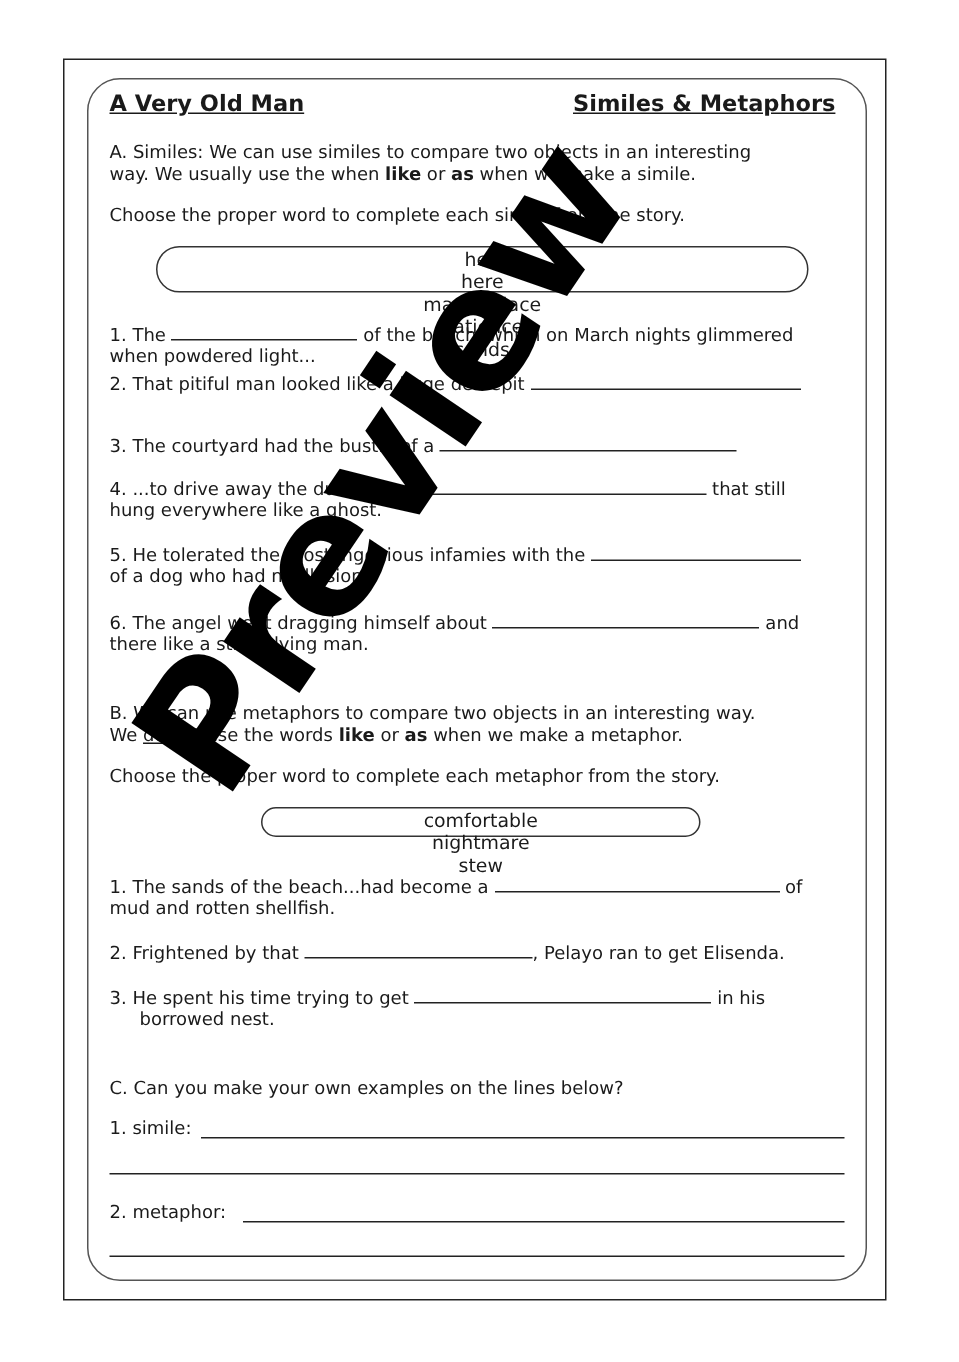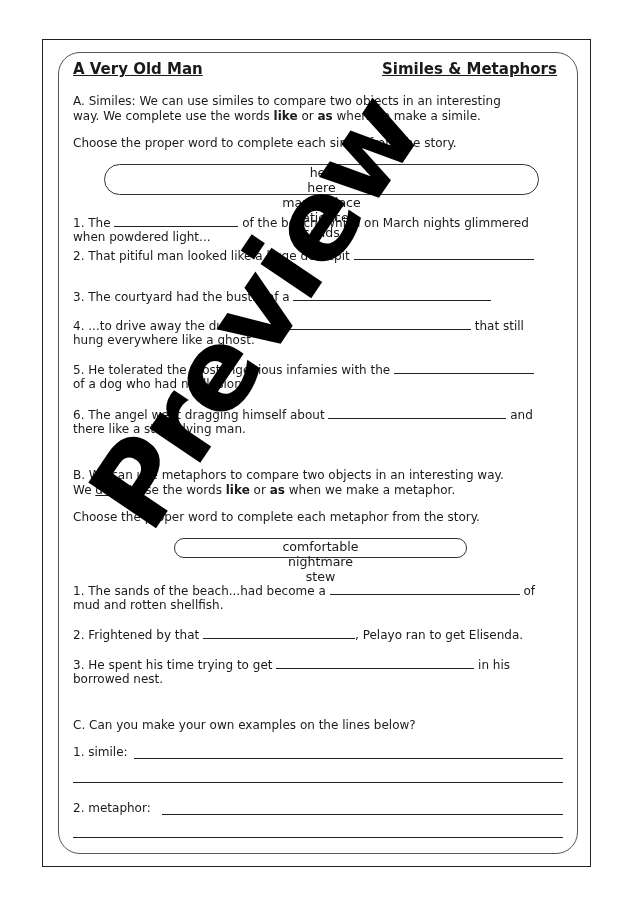--- a/index.html
+++ b/index.html
@@ -26,21 +26,21 @@
 </head>
 <body>
 
 <div class="outer"></div>
 <div class="inner"></div>
 
 <div class="hdr" style="left:73px;">A Very Old Man</div>
 <div class="hdr" style="left:382px;">Similes &amp; Metaphors</div>
 
 <div class="t" style="top:94px;">A. Similes: We can use similes to compare two objects in an interesting</div>
-<div class="t" style="top:109px;"><span>way. We complete use the words </span><b>like</b><span> or </span><b>as</b><span> when we make a simile.</span></div>
+<div class="t" style="top:109px;"><span>way. We usually use the when </span><b>like</b><span> or </span><b>as</b><span> when we make a simile.</span></div>
 <div class="t" style="top:136px;">Choose the proper word to complete each simile from the story.</div>
 
 <div class="pill" style="left:104px; top:164px; width:435px; height:31px; padding:0 8px;">
   <span>hen</span>
   <span>here</span>
   <span>marketplace</span>
   <span>patience</span>
   <span>sands</span>
   <span>stench</span>
 </div>
@@ -70,21 +70,21 @@
   <span>nightmare</span>
   <span>stew</span>
 </div>
 
 <div class="t" style="top:583px;"><span>1. The sands of the beach...had become a </span><span class="line" style="width:190px;"></span><span> of</span></div>
 <div class="t" style="top:598px;">mud and rotten shellfish.</div>
 
 <div class="t" style="top:627px;"><span>2. Frightened by that </span><span class="line" style="width:152px;"></span><span>, Pelayo ran to get Elisenda.</span></div>
 
 <div class="t" style="top:657px;"><span>3. He spent his time trying to get </span><span class="line" style="width:198px;"></span><span> in his</span></div>
-<div class="t" style="top:672px;">borrowed nest.</div>
+<div class="t" style="top:672px;margin-left:20px;">borrowed nest.</div>
 
 <div class="t" style="top:718px;">C. Can you make your own examples on the lines below?</div>
 <div class="t" style="top:745px;">1. simile:</div>
 <div style="position:absolute; left:134px; top:758px; width:429px; border-bottom:1px solid #222;"></div>
 <div class="fullline" style="top:782px;"></div>
 <div class="t" style="top:801px;">2.  metaphor:</div>
 <div style="position:absolute; left:162px; top:814px; width:401px; border-bottom:1px solid #222;"></div>
 <div class="fullline" style="top:837px;"></div>
 
 <div class="watermark">Preview</div>

